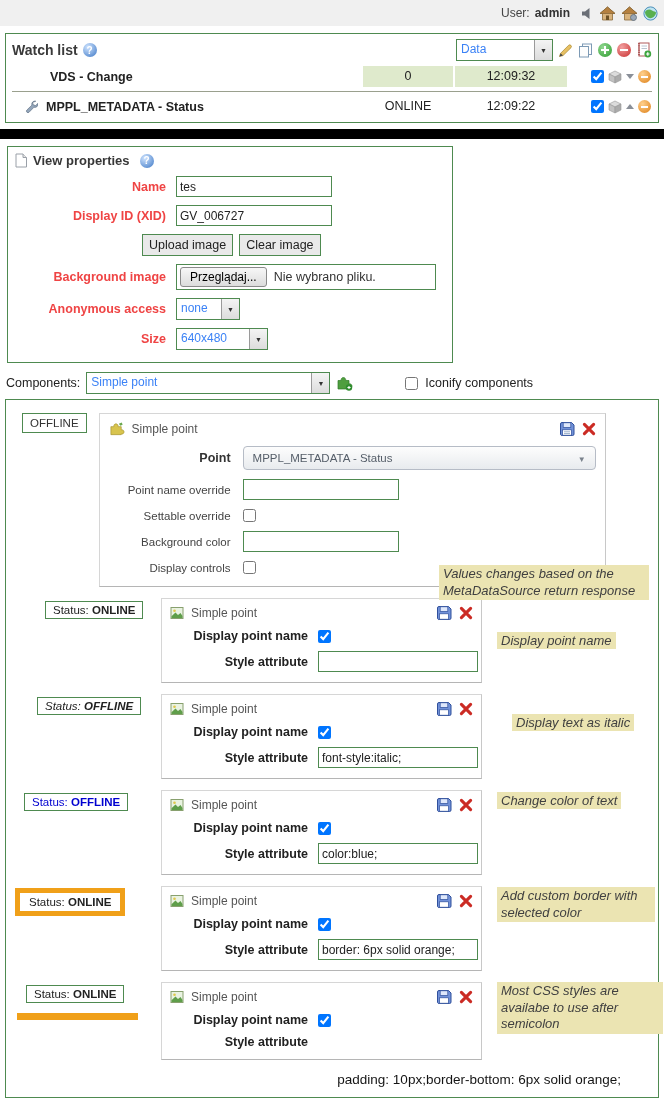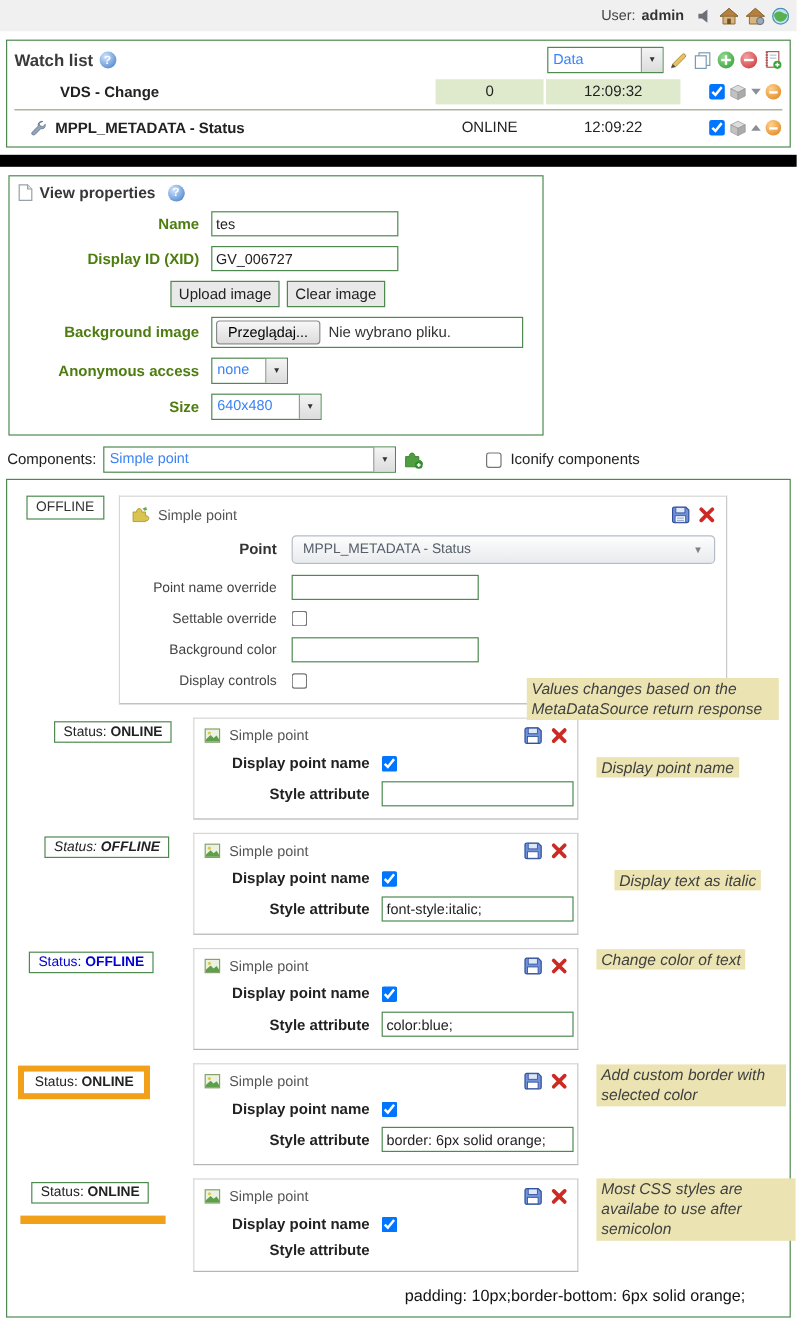--- a/index.html
+++ b/index.html
@@ -48,21 +48,21 @@
   .wl-icons{width:84px;display:flex;align-items:center;gap:4px;justify-content:flex-end;padding-right:1px;}
   .row-sep{border-top:1px solid #9aa08e;margin:1px 0;}
 
   
   .blackbar{height:10px;background:#000;margin-top:6px;}
 
   
   .viewprops{margin:7px 0 0 7px;width:430px;padding:6px 8px 12px 6px;}
   .vp-header{display:flex;align-items:center;gap:5px;font-weight:bold;font-size:13px;color:#373737;}
   .vp-row{display:flex;align-items:center;margin-top:8px;}
-  .vp-label{width:152px;text-align:right;font-weight:bold;font-size:12.5px;color:#4d7c0f;padding-right:10px;flex:none;}
+  .vp-label{width:152px;text-align:right;font-weight:bold;font-size:12.5px;color:#ef4444;padding-right:10px;flex:none;}
   .vp-input{width:148px;}
   .file-box{border:1px solid #4e8a50;display:flex;align-items:center;padding:2px 3px;width:252px;gap:7px;font-size:12.5px;color:#333;}
   .browse-btn{border:1px solid #8a8a8a;border-radius:3px;background:linear-gradient(#f7f7f7,#dcdcdc);padding:2px 9px;font-size:12px;font-family:"Liberation Sans",sans-serif;cursor:pointer;white-space:nowrap;}
   .vp-buttons{margin-left:128px;display:flex;gap:6px;}
   .btn{border:1px solid #4e8a50;background:#e9e9e9;padding:3px 6px;font-size:12.5px;font-family:"Liberation Sans",sans-serif;cursor:pointer;color:#222;}
   .anon-select{width:62px;}
   .size-select{width:90px;justify-content:flex-end;}
 
   
   .components-bar{display:flex;align-items:center;margin:9px 0 5px 6px;font-size:12.5px;color:#222;}
@@ -101,21 +101,21 @@
   .s4 .status-badge{margin-left:0;border:5px solid #f0a019;padding:3px 9px;}
   .s5 .status-badge{margin-left:11px;}
   .orange-bar{height:7px;background:#f0a019;width:121px;margin:10px 0 0 2px;}
 
   .card-small{width:303px;padding:6px 8px 10px 8px;flex:none;}
   .cs-row{display:flex;align-items:center;margin-top:8px;}
   .cs-label{width:138px;flex:none;text-align:right;font-weight:bold;font-size:12.5px;color:#222;padding-right:10px;}
   .style-input{width:152px;}
   .ann-col{margin-left:15px;}
   .s1 .ann-col{margin-top:33px;}
-  .s2 .ann-col{margin-top:31px;padding-left:15px;}
+  .s2 .ann-col{margin-top:19px;padding-left:15px;}
   .s3 .ann-col{margin-top:1px;}
   .s4 .ann-col{margin-top:1px;}
   .s4 .annotation{display:inline-block;width:150px;}
   .s5 .ann-col{margin-top:0;}
   .s5 .annotation{display:inline-block;width:158px;}
 
   .footer-code{margin:12px 28px 2px 0;text-align:right;font-size:13.5px;color:#141414;}
 </style>
 </head>
 <body>

